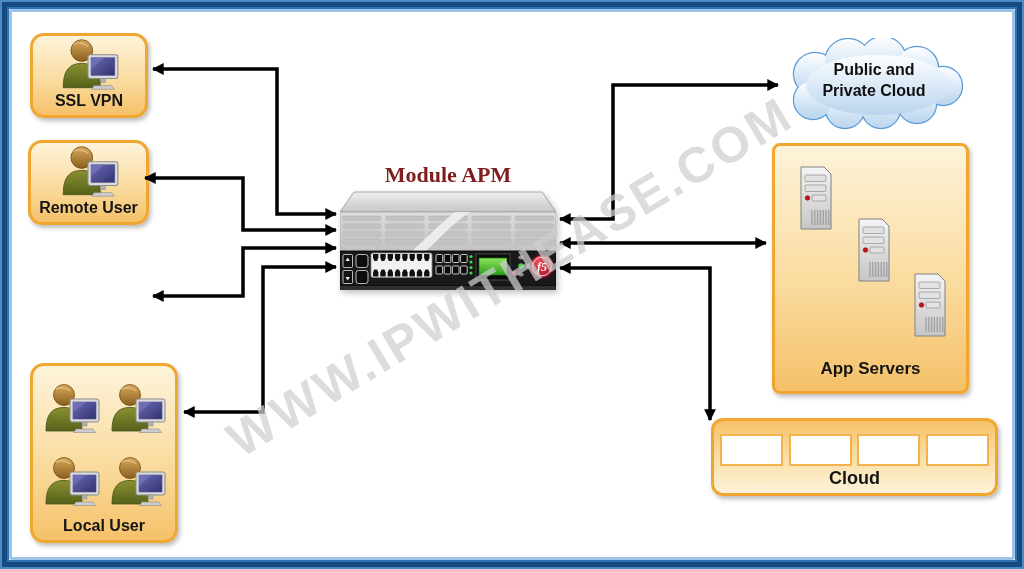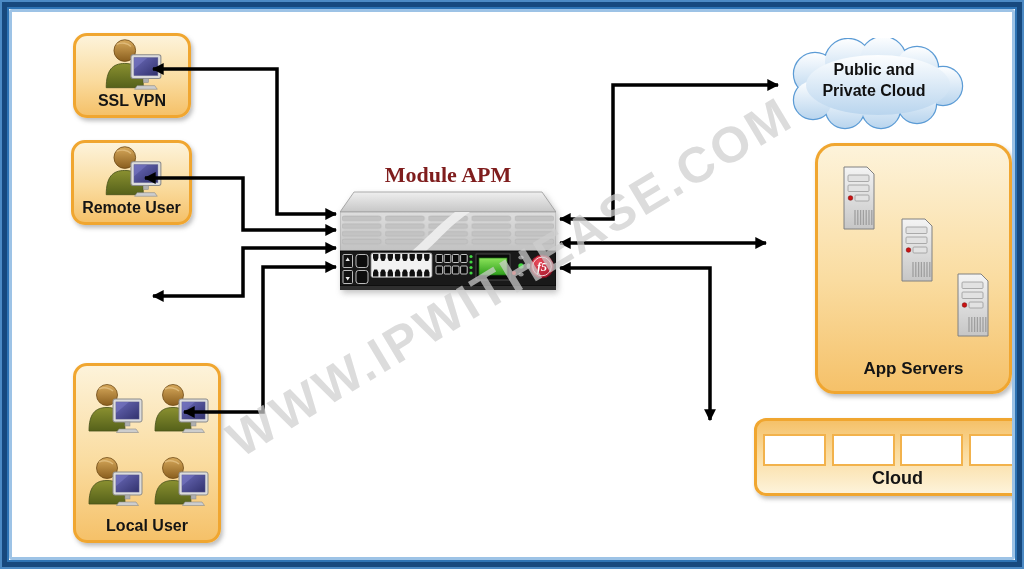--- a/index.html
+++ b/index.html
@@ -9,31 +9,31 @@
   .frame{position:absolute;pointer-events:none;z-index:8;}
   .f1{inset:0;border:2px solid #4C8AC4;}
   .f2{inset:2px;border:5px solid #17497E;}
   .f3{inset:7px;border:2px solid #2E74B5;}
   .f4{inset:9px;border:3px solid #9DC3E6;border-radius:3px;}
 
   
   .node-box{position:absolute;box-sizing:border-box;border:3px solid #F0A630;border-radius:14px;
     background:linear-gradient(180deg,#FDF3DA 0%,#FADCA0 55%,#F5C169 100%);
     box-shadow:2px 3px 4px rgba(110,110,110,.45);
-    display:flex;flex-direction:column;align-items:center;justify-content:flex-end;z-index:2;margin-left:43px;}
+    display:flex;flex-direction:column;align-items:center;justify-content:flex-end;z-index:2;}
   .node-label{font-weight:bold;font-size:16px;color:#141414;line-height:1;padding-bottom:6px;}
   .icon-row{display:flex;flex-wrap:wrap;justify-content:center;align-items:center;flex:1;}
   .user-icon{width:66px;height:56px;}
   .user-icon-sm{width:66px;height:54px;}
 
   
   .cloud-wrap{position:absolute;left:775px;top:38px;width:198px;height:96px;z-index:2;}
   .cloud-text{position:absolute;left:0;top:22px;width:100%;text-align:center;font-weight:bold;
     font-size:16px;color:#101010;line-height:1.3;z-index:3;}
-  .appsrv-box{left:772px;top:143px;width:197px;height:251px;border-radius:20px;}
+  .appsrv-box{left:772px;top:143px;width:197px;height:251px;border-radius:8px;}
   .srv{position:absolute;width:42px;height:74px;}
   .vdi-box{left:711px;top:418px;width:287px;height:78px;border-radius:12px;
     background:linear-gradient(180deg,#F5C169 0%,#FADCA0 45%,#FDF3DA 100%);
     justify-content:flex-end;}
   .vdi-slots{position:absolute;left:0;top:13px;width:100%;display:flex;justify-content:space-between;
     box-sizing:border-box;padding:0 6px;}
   .vdi-slot{width:59px;height:28px;background:#fff;border:2px solid #F2B24C;}
   .vdi-label{font-size:18px;}
 
   

